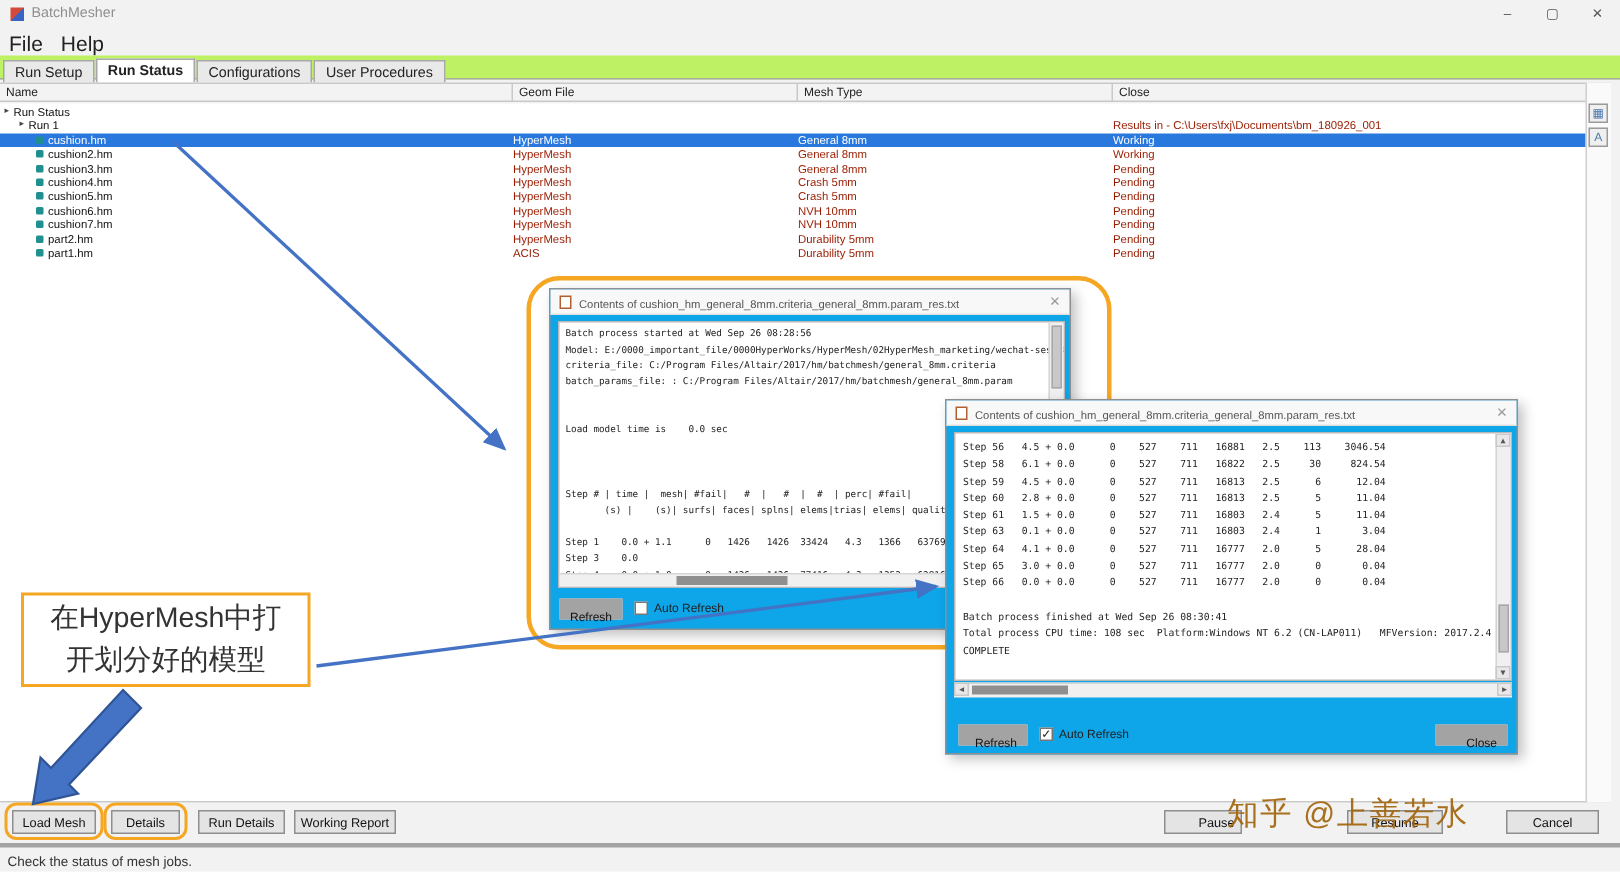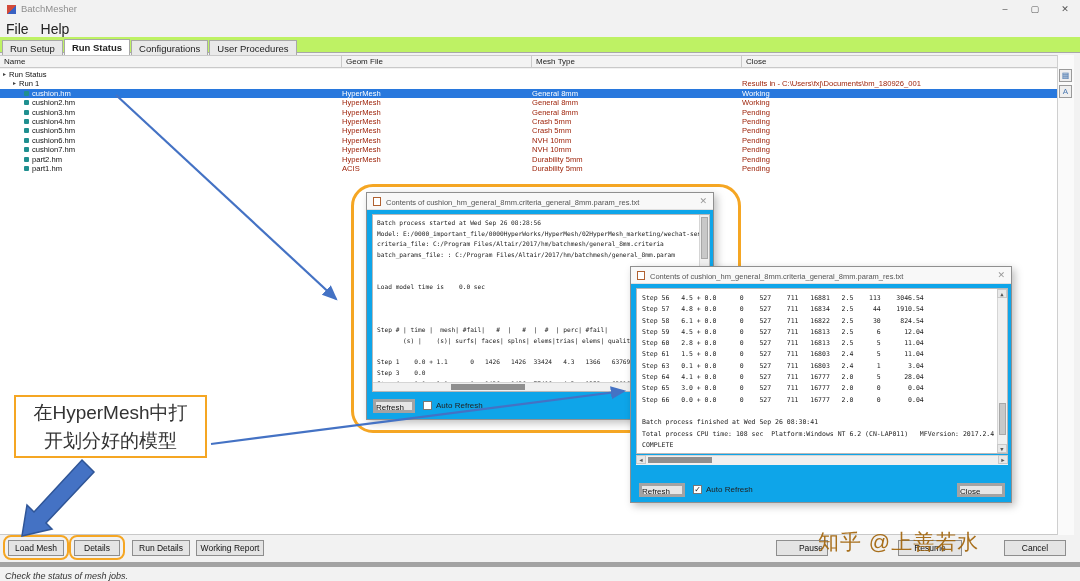--- a/index.html
+++ b/index.html
@@ -51,43 +51,43 @@
   .gicon{position:absolute;left:1059px;width:13px;height:13px;border:1px solid #9a9a9a;
          background:#efefef;font-size:8px;line-height:12px;text-align:center;color:#4a78b0;z-index:3;}
 
   
   .bottombar{position:absolute;top:535px;left:0;width:1080px;height:27px;background:#f2f2f2;}
   .btn{position:absolute;top:540px;height:16px;background:#e4e4e4;border:1px solid #8e8e8e;
        font-size:8.5px;font-family:"Liberation Sans",sans-serif;color:#111;text-align:center;
        line-height:13px;z-index:4;}
   .orange-btn-outline{position:absolute;border:2px solid #f5a623;border-radius:8px;z-index:5;}
   .statusbar{position:absolute;top:562px;left:0;width:1080px;height:19px;background:#f2f2f2;
-             border-top:5px solid #a3a3a3;font-size:9px;color:#333;padding:4px 0 0 5px;font-style:italic;}
+             border-top:3px solid #a3a3a3;font-size:9px;color:#333;padding:4px 0 0 5px;}
 
   
   .dialog{position:absolute;background:#0ea5e9;border:1px solid #8f8f8f;
           box-shadow:3px 3px 8px rgba(0,0,0,.25);}
   .dlg-title{position:absolute;top:0;left:0;right:0;height:17px;background:#f8f8f8;
              border-bottom:1px solid #e0e0e0;}
   .dlg-title .t{position:absolute;left:19px;top:5px;font-size:7.5px;color:#555;white-space:nowrap;}
   .dlg-icon{position:absolute;left:6px;top:4px;width:8px;height:9px;border:1px solid #b06030;
             background:#fff;}
   .dlg-close{position:absolute;right:6px;top:3px;font-size:9px;color:#999;}
   .dlg-content{position:absolute;background:#fff;border:1px solid #b8b8b8;overflow:hidden;
                font-family:"DejaVu Sans Mono",monospace;color:#222;}
   .dlg-lines .line{white-space:pre;}
   .vsb{position:absolute;top:0;right:0;bottom:0;width:10px;background:#f0f0f0;
        border-left:1px solid #d5d5d5;}
   .vsb .thumb{position:absolute;left:1px;width:7px;background:#c8c8c8;border:1px solid #a8a8a8;}
   .hsb{position:absolute;left:0;bottom:0;height:9px;background:#f0f0f0;border-top:1px solid #d5d5d5;}
   .hsb .thumb{position:absolute;top:1px;height:6px;background:#8f8f8f;}
   .sb-arrow{position:absolute;width:10px;height:9px;font-size:5.5px;line-height:9px;
             text-align:center;color:#555;background:#e8e8e8;border:1px solid #c9c9c9;}
-  .dbtn{position:absolute;height:14px;background:#e6e6e6;border:3px solid #a3a3a3;font-size:8px;
-        font-family:"Liberation Sans",sans-serif;text-align:left;line-height:11px;color:#111;}
+  .dbtn{position:absolute;height:14px;background:#e6e6e6;border:7px solid #a3a3a3;font-size:8px;
+        font-family:"Liberation Sans",sans-serif;text-align:right;line-height:11px;color:#111;}
   .cbx{position:absolute;width:9px;height:9px;border:1px solid #777;background:#fff;font-size:8px;
        line-height:8px;text-align:center;color:#222;}
   .cbx-label{position:absolute;font-size:8px;color:#222;}
 
   
   .orange-outline{position:absolute;left:351px;top:184px;width:390px;height:249px;
                   border:3px solid #f5a623;border-radius:22px;z-index:11;pointer-events:none;}
   .annotation{position:absolute;left:14px;top:395px;width:193px;height:63px;background:#fff;
               border:2px solid #f5a623;z-index:14;text-align:center;font-size:19px;
               line-height:28px;color:#333;padding-top:2px;}
@@ -229,21 +229,20 @@
 
 <div class="dialog" id="dlg2" style="left:630px;top:266px;width:382px;height:237px;z-index:12">
   <div class="dlg-title">
     <span class="dlg-icon"></span>
     <span class="t">Contents of cushion_hm_general_8mm.criteria_general_8mm.param_res.txt</span>
     <span class="dlg-close">✕</span>
   </div>
   <div class="dlg-content" style="left:5px;top:21px;width:372px;height:166px">
     <div class="dlg-lines" style="padding:4px 0 0 5px;font-size:6.5px;line-height:11.3px">
         <div class="line">Step 56   4.5 + 0.0      0    527    711   16881   2.5    113    3046.54</div>
-        <div class="line">Step 57   4.8 + 0.0      0    527    711   16834   2.5     44    1910.54</div>
         <div class="line">Step 58   6.1 + 0.0      0    527    711   16822   2.5     30     824.54</div>
         <div class="line">Step 59   4.5 + 0.0      0    527    711   16813   2.5      6      12.04</div>
         <div class="line">Step 60   2.8 + 0.0      0    527    711   16813   2.5      5      11.04</div>
         <div class="line">Step 61   1.5 + 0.0      0    527    711   16803   2.4      5      11.04</div>
         <div class="line">Step 63   0.1 + 0.0      0    527    711   16803   2.4      1       3.04</div>
         <div class="line">Step 64   4.1 + 0.0      0    527    711   16777   2.0      5      28.04</div>
         <div class="line">Step 65   3.0 + 0.0      0    527    711   16777   2.0      0       0.04</div>
         <div class="line">Step 66   0.0 + 0.0      0    527    711   16777   2.0      0       0.04</div>
         <div class="line"> </div>
         <div class="line">Batch process finished at Wed Sep 26 08:30:41</div>

